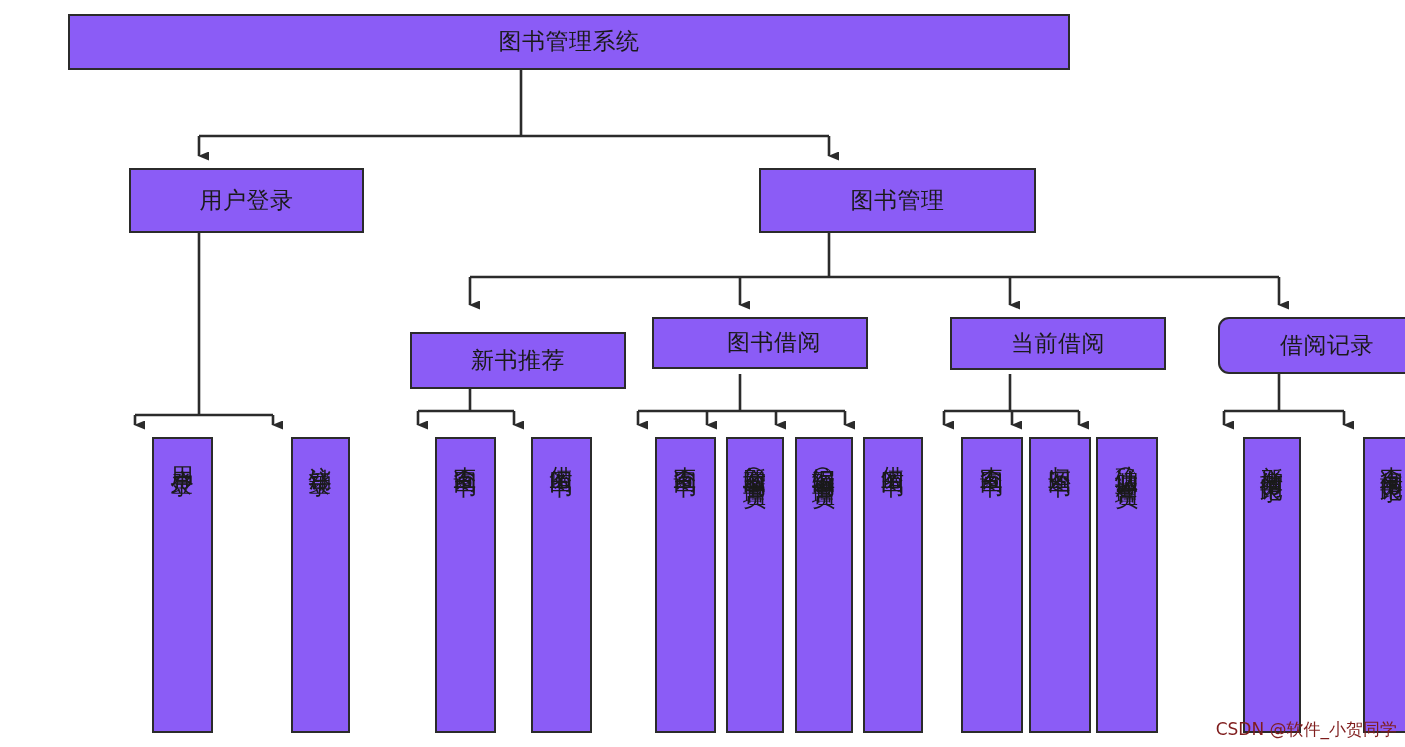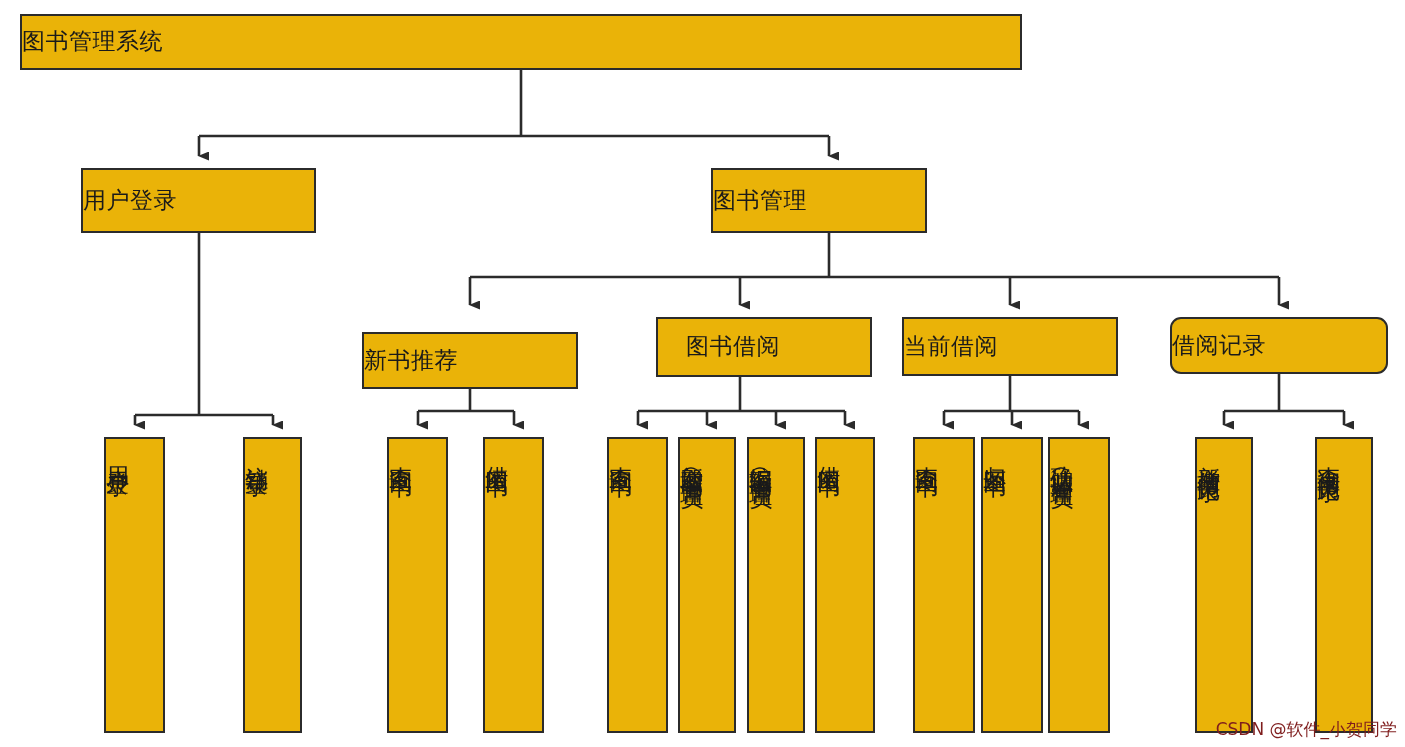--- a/index.html
+++ b/index.html
@@ -23,26 +23,27 @@
     left: 0;
     top: 0;
     width: 1405px;
     height: 747px;
     pointer-events: none;
   }
   .node {
     position: absolute;
     box-sizing: border-box;
     border: 2px solid #2b2b2b;
-    background: #eab308;
+    background: #8b5cf6;
     display: flex;
     align-items: center;
-    justify-content: flex-start;
+    justify-content: center;
     color: #1a1a1a;
     z-index: 2;
+    margin-left: 48px;
   }
   .node .label {
     display: block;
     text-align: center;
     line-height: 1.18;
     letter-spacing: 0.5px;
   }
   .node.horizontal .label {
     font-size: 23px;
   }
@@ -117,30 +118,30 @@
       </g>
   </svg>
 
   <div id="nodes-layer">
       <div class="node horizontal" style="left: 20px; top: 14px; width: 1002px; height: 56px;">
         <span class="label">图书管理系统</span>
       </div>
       <div class="node horizontal" style="left: 81px; top: 168px; width: 235px; height: 65px;">
         <span class="label">用户登录</span>
       </div>
-      <div class="node horizontal" style="left: 711px; top: 168px; width: 216px; height: 65px;">
+      <div class="node horizontal" style="left: 711px; top: 168px; width: 277px; height: 65px;">
         <span class="label">图书管理</span>
       </div>
       <div class="node horizontal" style="left: 362px; top: 332px; width: 216px; height: 57px;">
         <span class="label">新书推荐</span>
       </div>
-      <div class="node horizontal" style="left: 656px; top: 317px; width: 216px; height: 60px; padding-left: 28px;">
+      <div class="node horizontal" style="left: 604px; top: 317px; width: 216px; height: 52px; padding-left: 28px;">
         <span class="label">图书借阅</span>
       </div>
-      <div class="node horizontal" style="left: 902px; top: 317px; width: 216px; height: 59px;">
+      <div class="node horizontal" style="left: 902px; top: 317px; width: 216px; height: 53px;">
         <span class="label">当前借阅</span>
       </div>
       <div class="node horizontal" style="left: 1170px; top: 317px; width: 218px; height: 57px; border-radius: 11px;">
         <span class="label">借阅记录</span>
       </div>
       <div class="node vertical" style="left: 104px; top: 437px; width: 61px; height: 296px;">
         <span class="label">用户登录</span>
       </div>
       <div class="node vertical" style="left: 243px; top: 437px; width: 59px; height: 296px;">
         <span class="label">注销登录</span>

